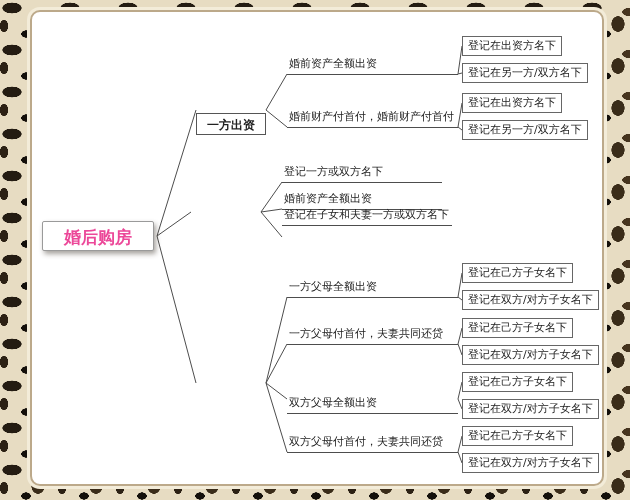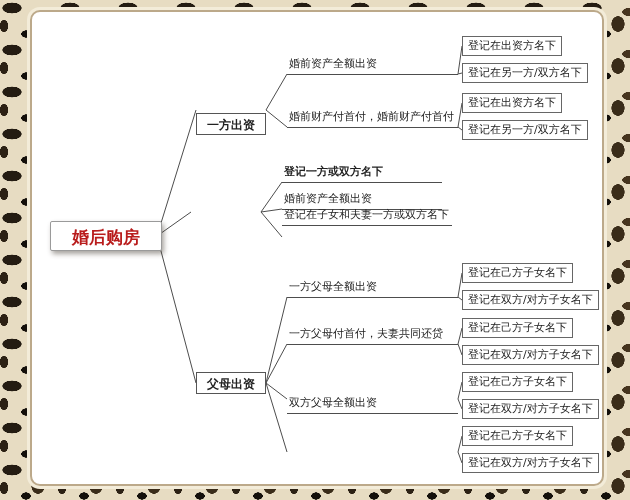--- a/index.html
+++ b/index.html
@@ -84,40 +84,40 @@
       <path d="M458,297 L462,300"></path>
       <path d="M458,344 L462,328"></path>
       <path d="M458,344 L462,355"></path>
       <path d="M458,399 L462,382"></path>
       <path d="M458,399 L462,409"></path>
       <path d="M458,452 L462,436"></path>
       <path d="M458,452 L462,463"></path>
     </g>
   </svg>
 
-  <div class="node root" style="left:50px;top:221px;color:#b91c1c;">婚后购房</div>
+  <div class="node root" style="left:42px;top:221px;color:#ec4899;">婚后购房</div>
 
   <div class="node l1" style="left:196px;top:113px;">一方出资</div>
-  <div class="node l1" style="left:196px;top:372px;">父母出资</div>
 
   <div class="node u" style="left:287px;top:57px;width:171px;font-family:Liberation Mono, monospace;">婚前资产全额出资</div>
   <div class="node u" style="left:287px;top:110px;width:171px;">婚前财产付首付，婚前财产付首付</div>
 
   <div class="node leaf" style="left:462px;top:36px;">登记在出资方名下</div>
   <div class="node leaf" style="left:462px;top:63px;">登记在另一方/双方名下</div>
   <div class="node leaf" style="left:462px;top:93px;">登记在出资方名下</div>
   <div class="node leaf" style="left:462px;top:120px;">登记在另一方/双方名下</div>
 
-  <div class="node u" style="left:282px;top:165px;width:160px;font-weight:bold;">登记一方或双方名下</div>
+  <div class="node u" style="left:282px;top:165px;width:160px;">登记一方或双方名下</div>
   <div class="node u" style="left:282px;top:192px;width:160px;">婚前资产全额出资</div>
   <div class="node u" style="left:282px;top:208px;width:170px;">登记在子女和夫妻一方或双方名下</div>
 
   <div class="node u" style="left:287px;top:280px;width:171px;">一方父母全额出资</div>
   <div class="node u" style="left:287px;top:327px;width:171px;">一方父母付首付，夫妻共同还贷</div>
   <div class="node u" style="left:287px;top:382px;width:171px;margin-top:14px;">双方父母全额出资</div>
+  <div class="node u" style="left:287px;top:435px;width:171px;">双方父母付首付，夫妻共同还贷</div>
 
   <div class="node leaf" style="left:462px;top:263px;">登记在己方子女名下</div>
   <div class="node leaf" style="left:462px;top:290px;">登记在双方/对方子女名下</div>
   <div class="node leaf" style="left:462px;top:318px;">登记在己方子女名下</div>
   <div class="node leaf" style="left:462px;top:345px;">登记在双方/对方子女名下</div>
   <div class="node leaf" style="left:462px;top:372px;">登记在己方子女名下</div>
   <div class="node leaf" style="left:462px;top:399px;">登记在双方/对方子女名下</div>
   <div class="node leaf" style="left:462px;top:426px;">登记在己方子女名下</div>
   <div class="node leaf" style="left:462px;top:453px;">登记在双方/对方子女名下</div>
 </div>

